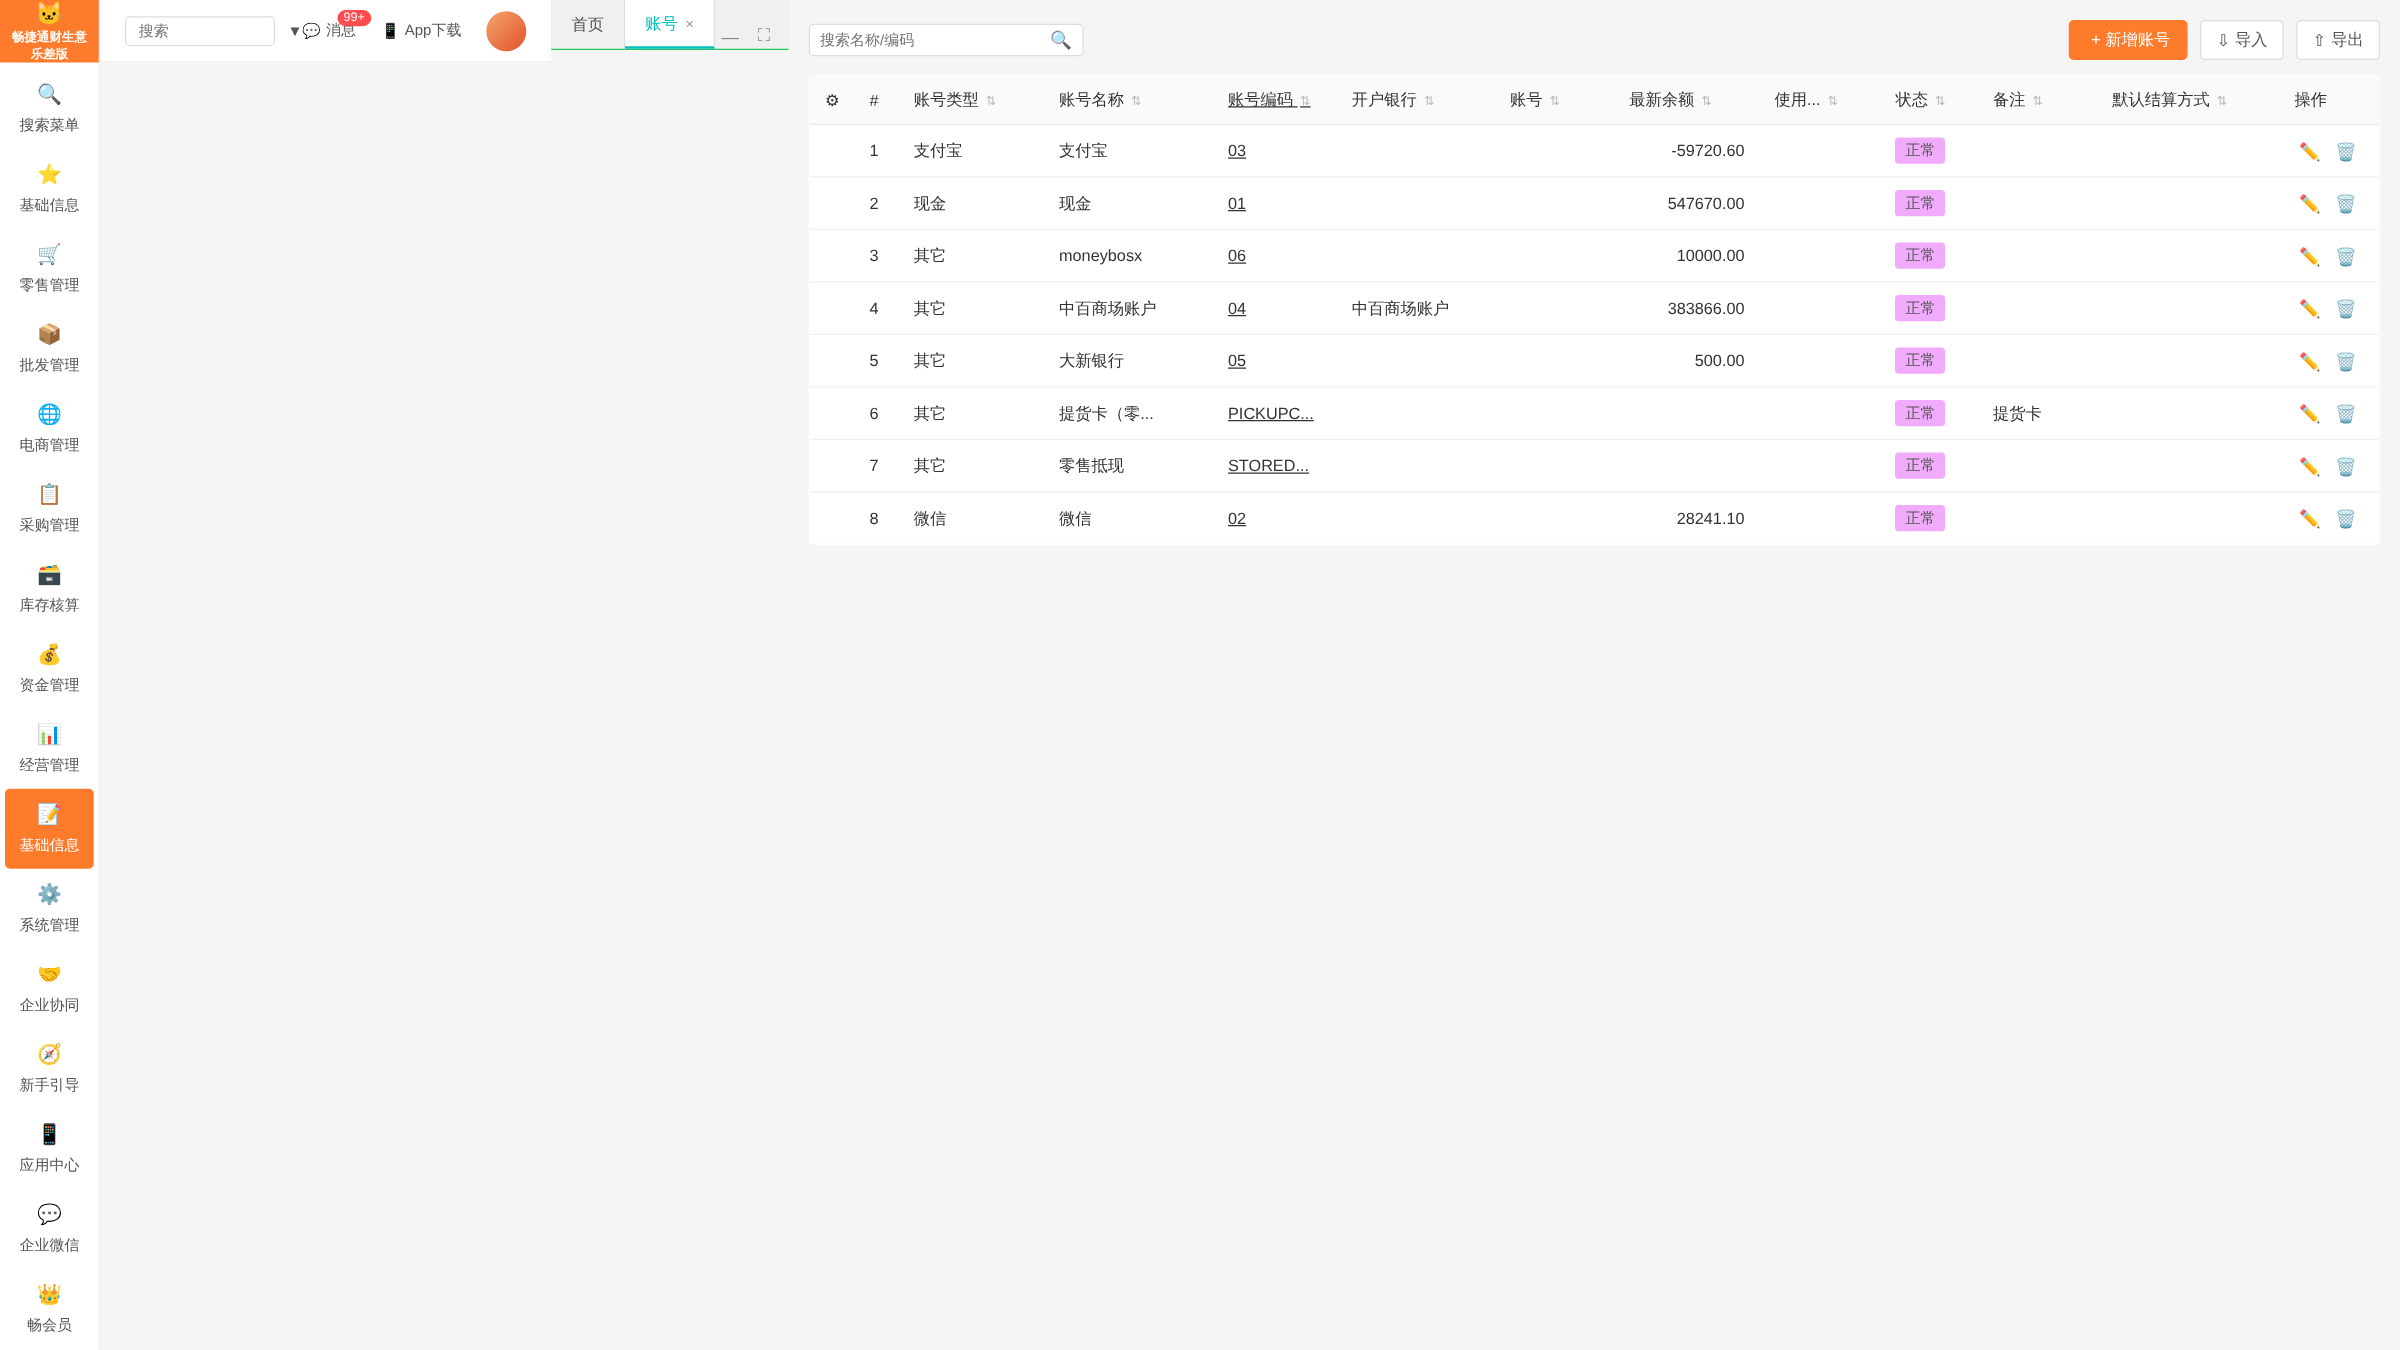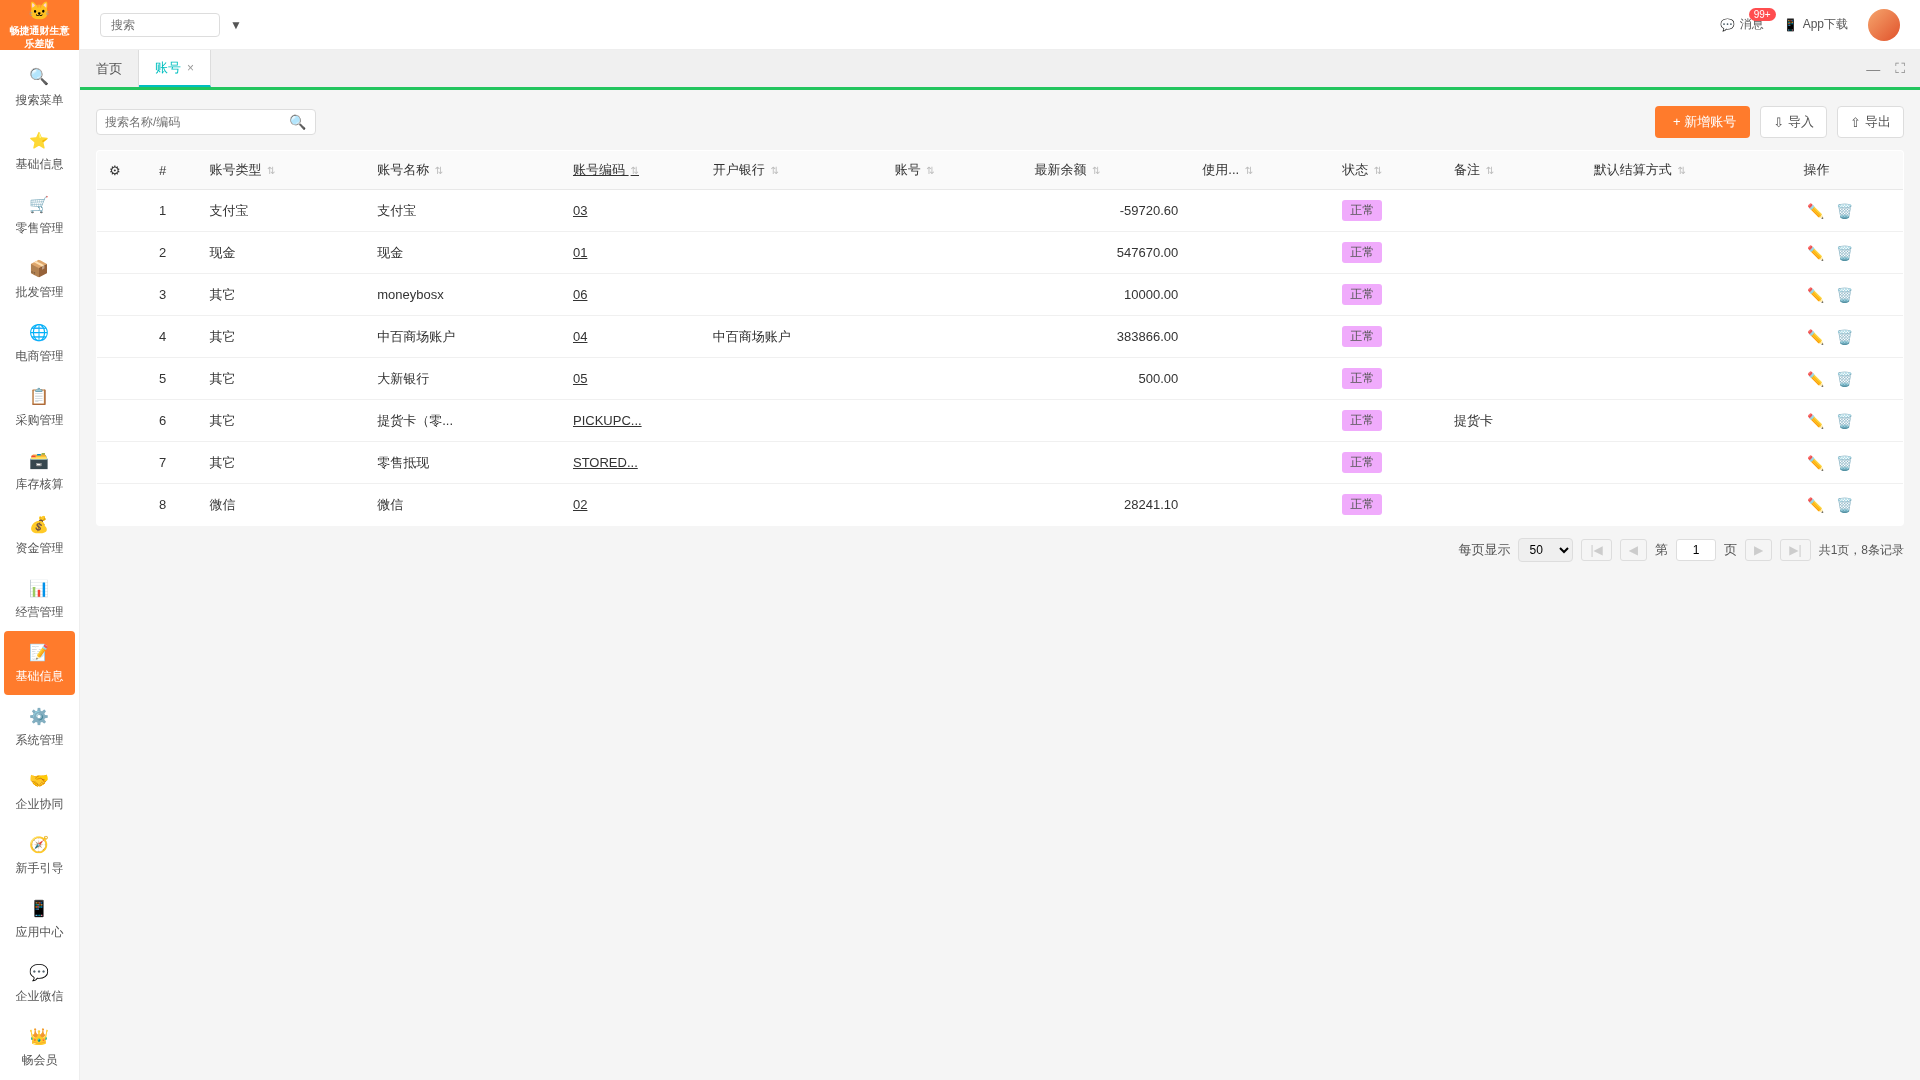--- a/index.html
+++ b/index.html
@@ -48,21 +48,21 @@
       line-height: 1.5;
       transition: background 0.2s;
     }
     .sidebar-item.active { background: #ff7b2c; color: #fff; border-radius: 4px; margin: 0 4px; }
     .sidebar-item .s-icon { font-size: 16px; margin-bottom: 2px; }
 
     
     .main-content {
       flex: 1;
       display: flex;
-      flex-direction: column;
+      flex-direction: row;
       overflow: hidden;
     }
 
     
     .top-header {
       height: 50px;
       background: #fff;
       display: flex;
       align-items: center;
       justify-content: space-between;
@@ -128,22 +128,22 @@
       border-radius: 50%;
       background: #ccc;
       overflow: hidden;
     }
 
     
     .tab-bar {
       height: 40px;
       background: #f0f0f0;
       display: flex;
-      align-items: center;
-      border-bottom: 3px solid #22c55e;
+      align-items: flex-end;
+      border-bottom: 1px solid #22c55e;
       flex-shrink: 0;
     }
     .tab-item {
       display: flex;
       align-items: center;
       padding: 0 16px;
       height: 100%;
       font-size: 13px;
       cursor: pointer;
       color: #555;
@@ -640,31 +640,15 @@
       <td class="col-remark"></td>
       <td class="col-default"></td>
       <td class="col-op">
         <button class="op-btn" title="编辑">✏️</button>
         <button class="op-btn" title="删除">🗑️</button>
       </td>
     </tr>
         </tbody>
     </table>
 
-    <div class="pagination-bar">
-      <span>每页显示</span>
-      <select class="page-size-select">
-        <option>50</option>
-        <option>20</option>
-        <option>100</option>
-      </select>
-      <button class="page-btn disabled">|◀</button>
-      <button class="page-btn disabled">◀</button>
-      <span>第</span>
-      <input class="page-input" type="text" value="1" style="">
-      <span>页</span>
-      <button class="page-btn disabled">▶</button>
-      <button class="page-btn disabled">▶|</button>
-      <span class="page-info">共1页，8条记录</span>
-    </div>
 
   </div>
 </div>
 
 </body></html>

